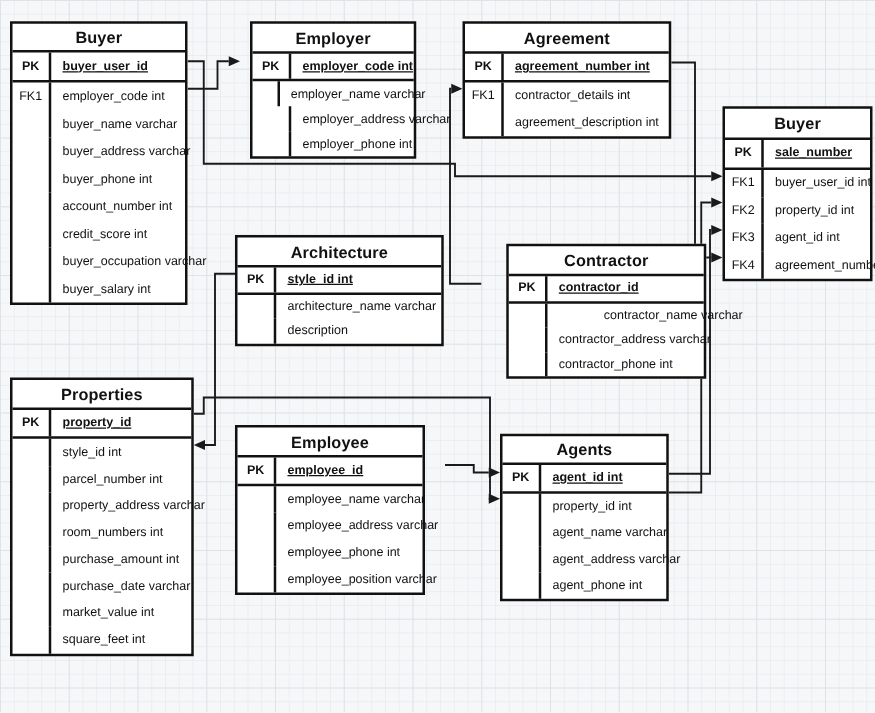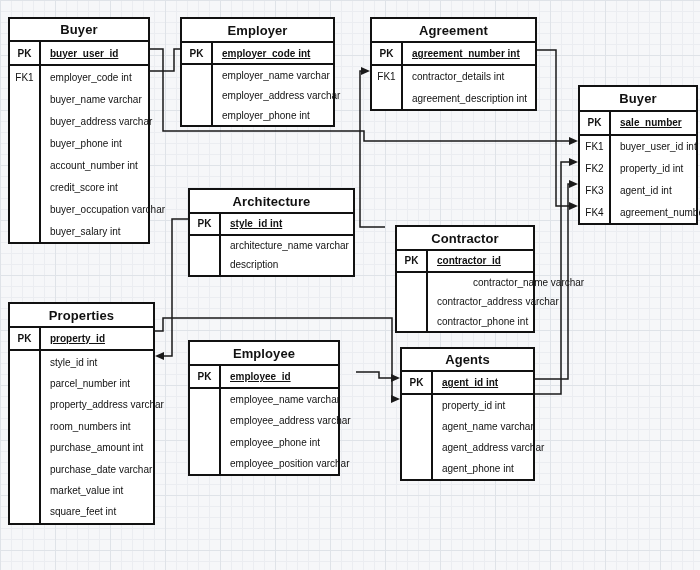--- a/index.html
+++ b/index.html
@@ -95,21 +95,21 @@
       </div>
       <div class="er-row" style="height: 22px;">
         <div class="er-key"></div>
         <div class="er-field">buyer_occupation varchar</div>
       </div>
       <div class="er-row" style="height: 22px;">
         <div class="er-key"></div>
         <div class="er-field">buyer_salary int</div>
       </div>
     </div>
-    <div class="er-table" style="left: 180px; top: 17px; width: 155px;">
+    <div class="er-table" style="left: 200px; top: 17px; width: 133px;">
       <div class="er-header" style="height: 22px;">Employer</div>
       <div class="er-row pk-row" style="height: 20px;">
         <div class="er-key pk-key">PK</div>
         <div class="er-field pk-field">employer_code int</div>
       </div>
       <div class="er-row" style="height: 20px; justify-content: center;">
         <div class="er-key"></div>
         <div class="er-field">employer_name  varchar</div>
       </div>
       <div class="er-row" style="height: 20px;">
@@ -167,21 +167,21 @@
       </div>
       <div class="er-row" style="height: 19.5px;">
         <div class="er-key"></div>
         <div class="er-field">architecture_name varchar</div>
       </div>
       <div class="er-row" style="height: 19.5px;">
         <div class="er-key"></div>
         <div class="er-field">description</div>
       </div>
     </div>
-    <div class="er-table" style="left: 395px; top: 195px; width: 140px; margin-top: 30px;">
+    <div class="er-table" style="left: 405px; top: 195px; width: 160px;">
       <div class="er-header" style="height: 22px;">Contractor</div>
       <div class="er-row pk-row" style="height: 19.5px;">
         <div class="er-key pk-key">PK</div>
         <div class="er-field pk-field">contractor_id</div>
       </div>
       <div class="er-row" style="height: 19.5px; gap: 36px;">
         <div class="er-key"></div>
         <div class="er-field">contractor_name varchar</div>
       </div>
       <div class="er-row" style="height: 19.5px;">

